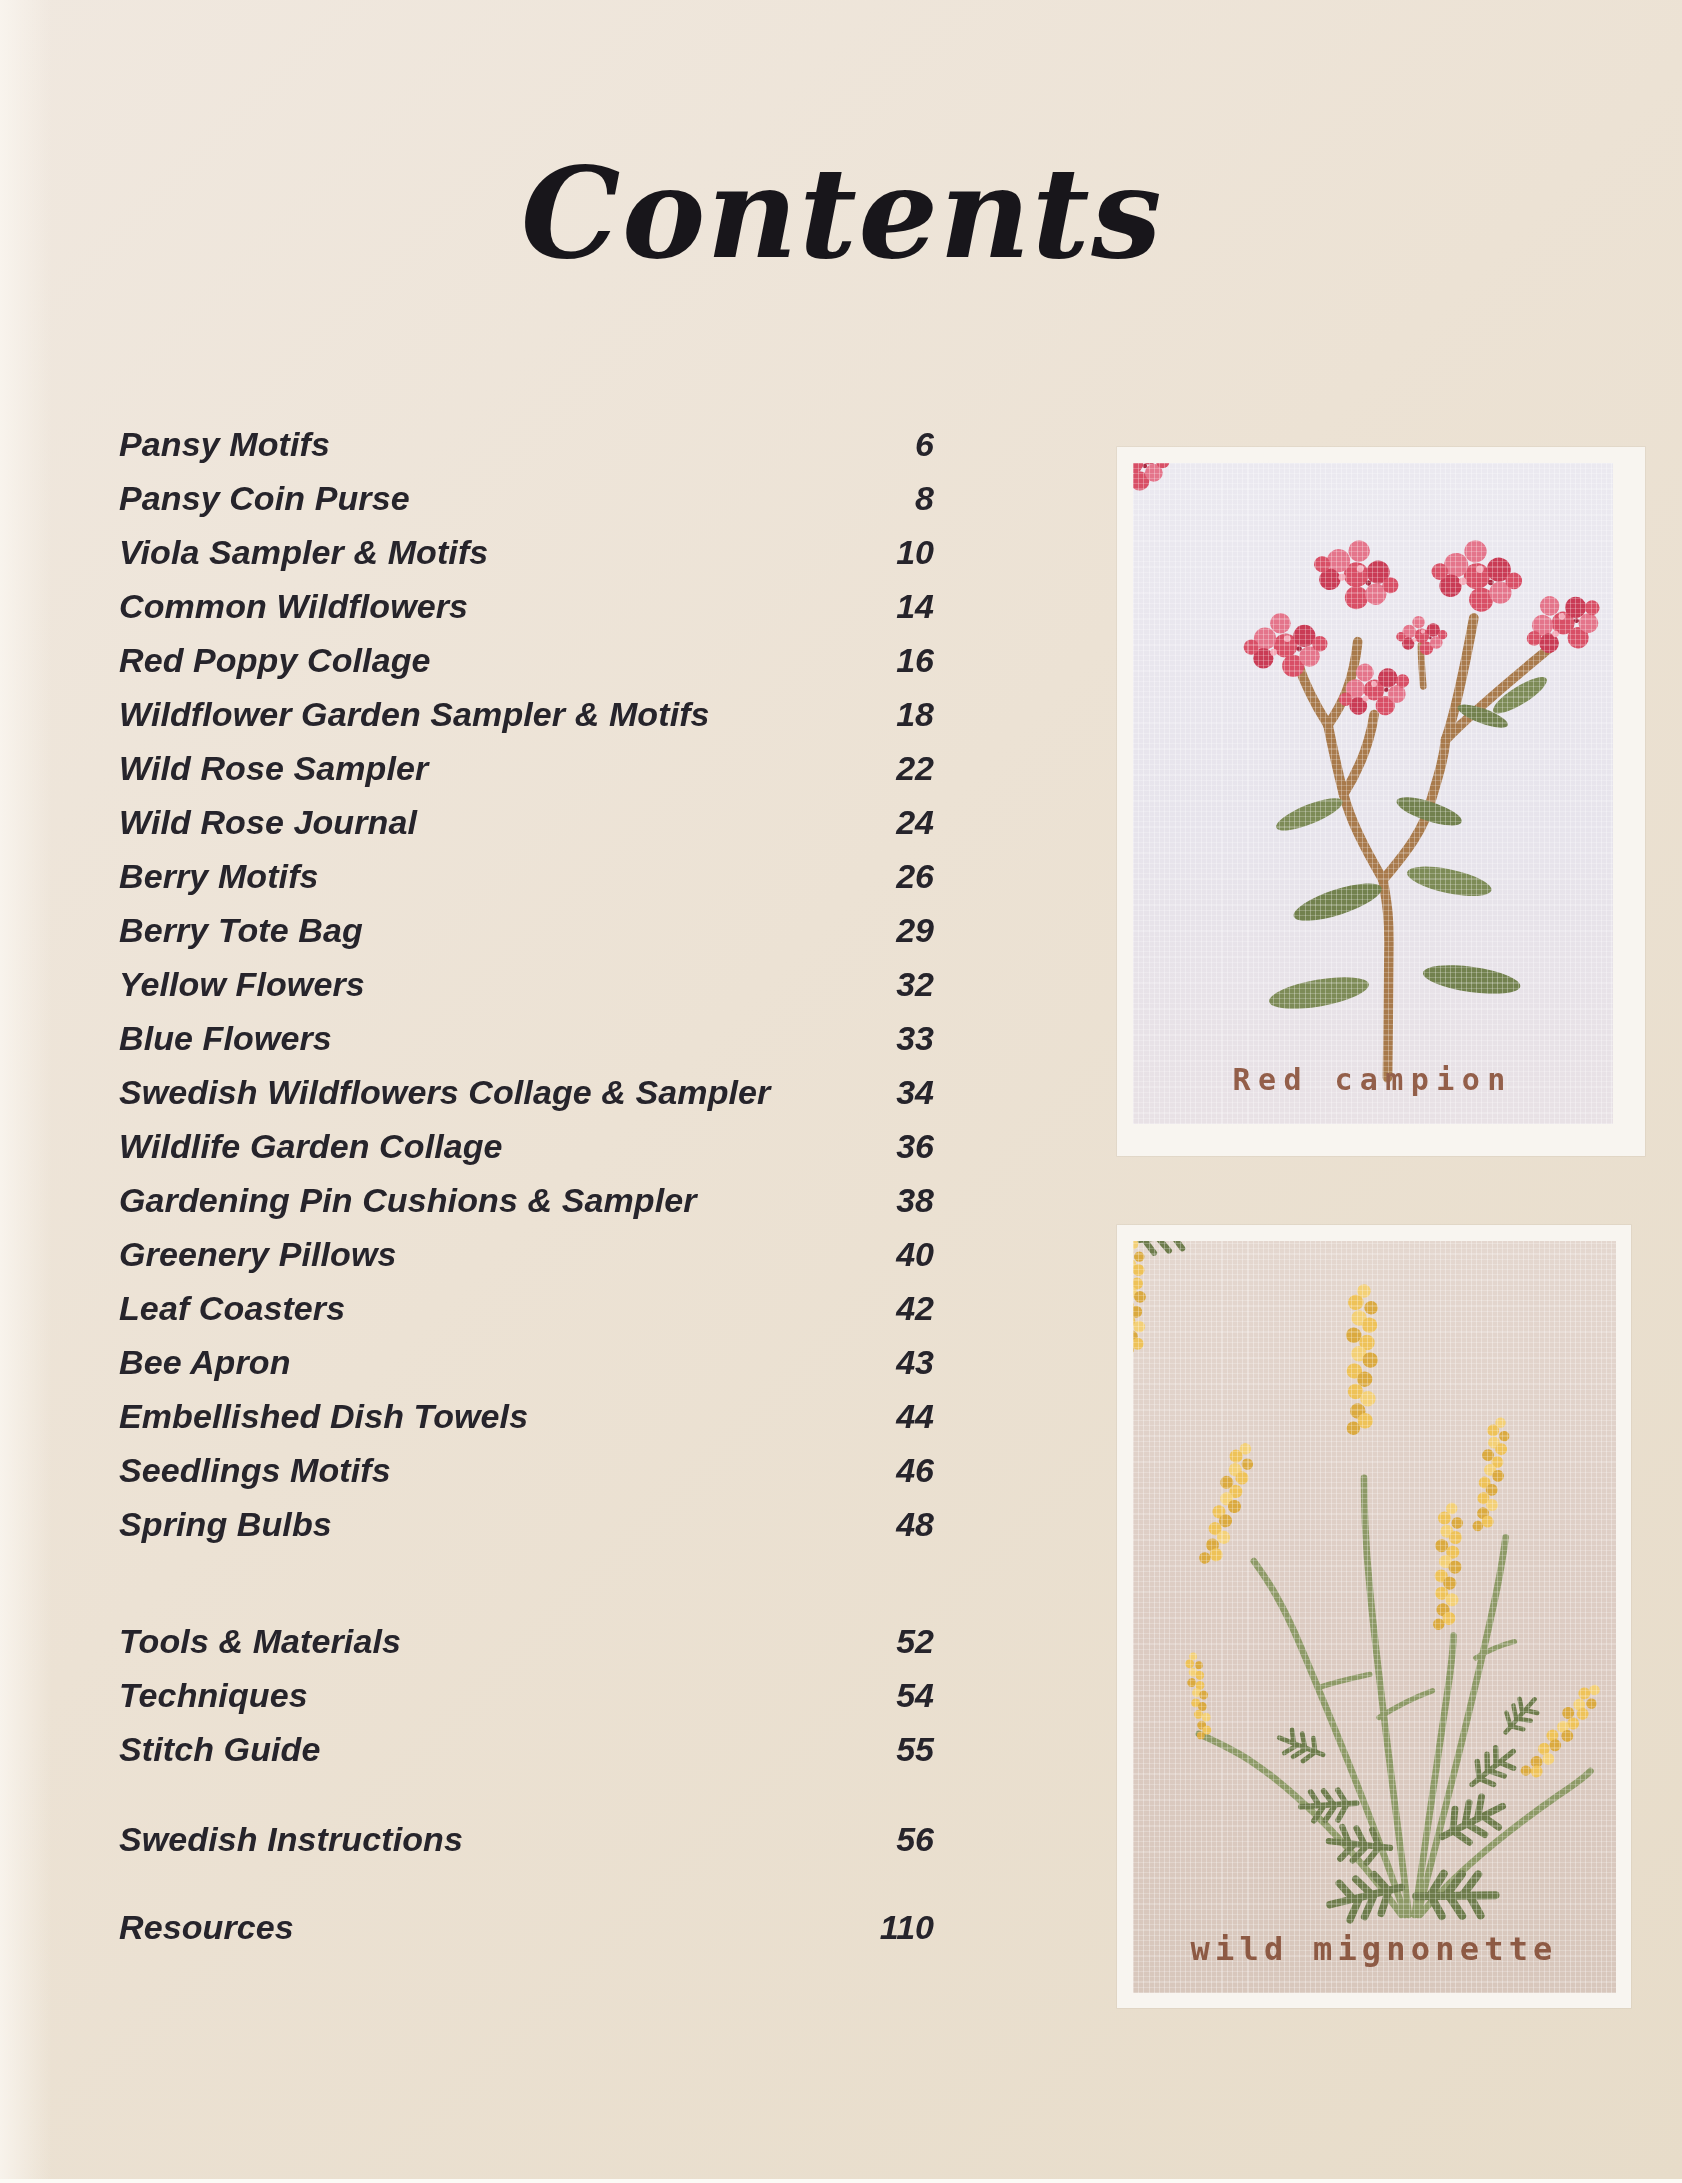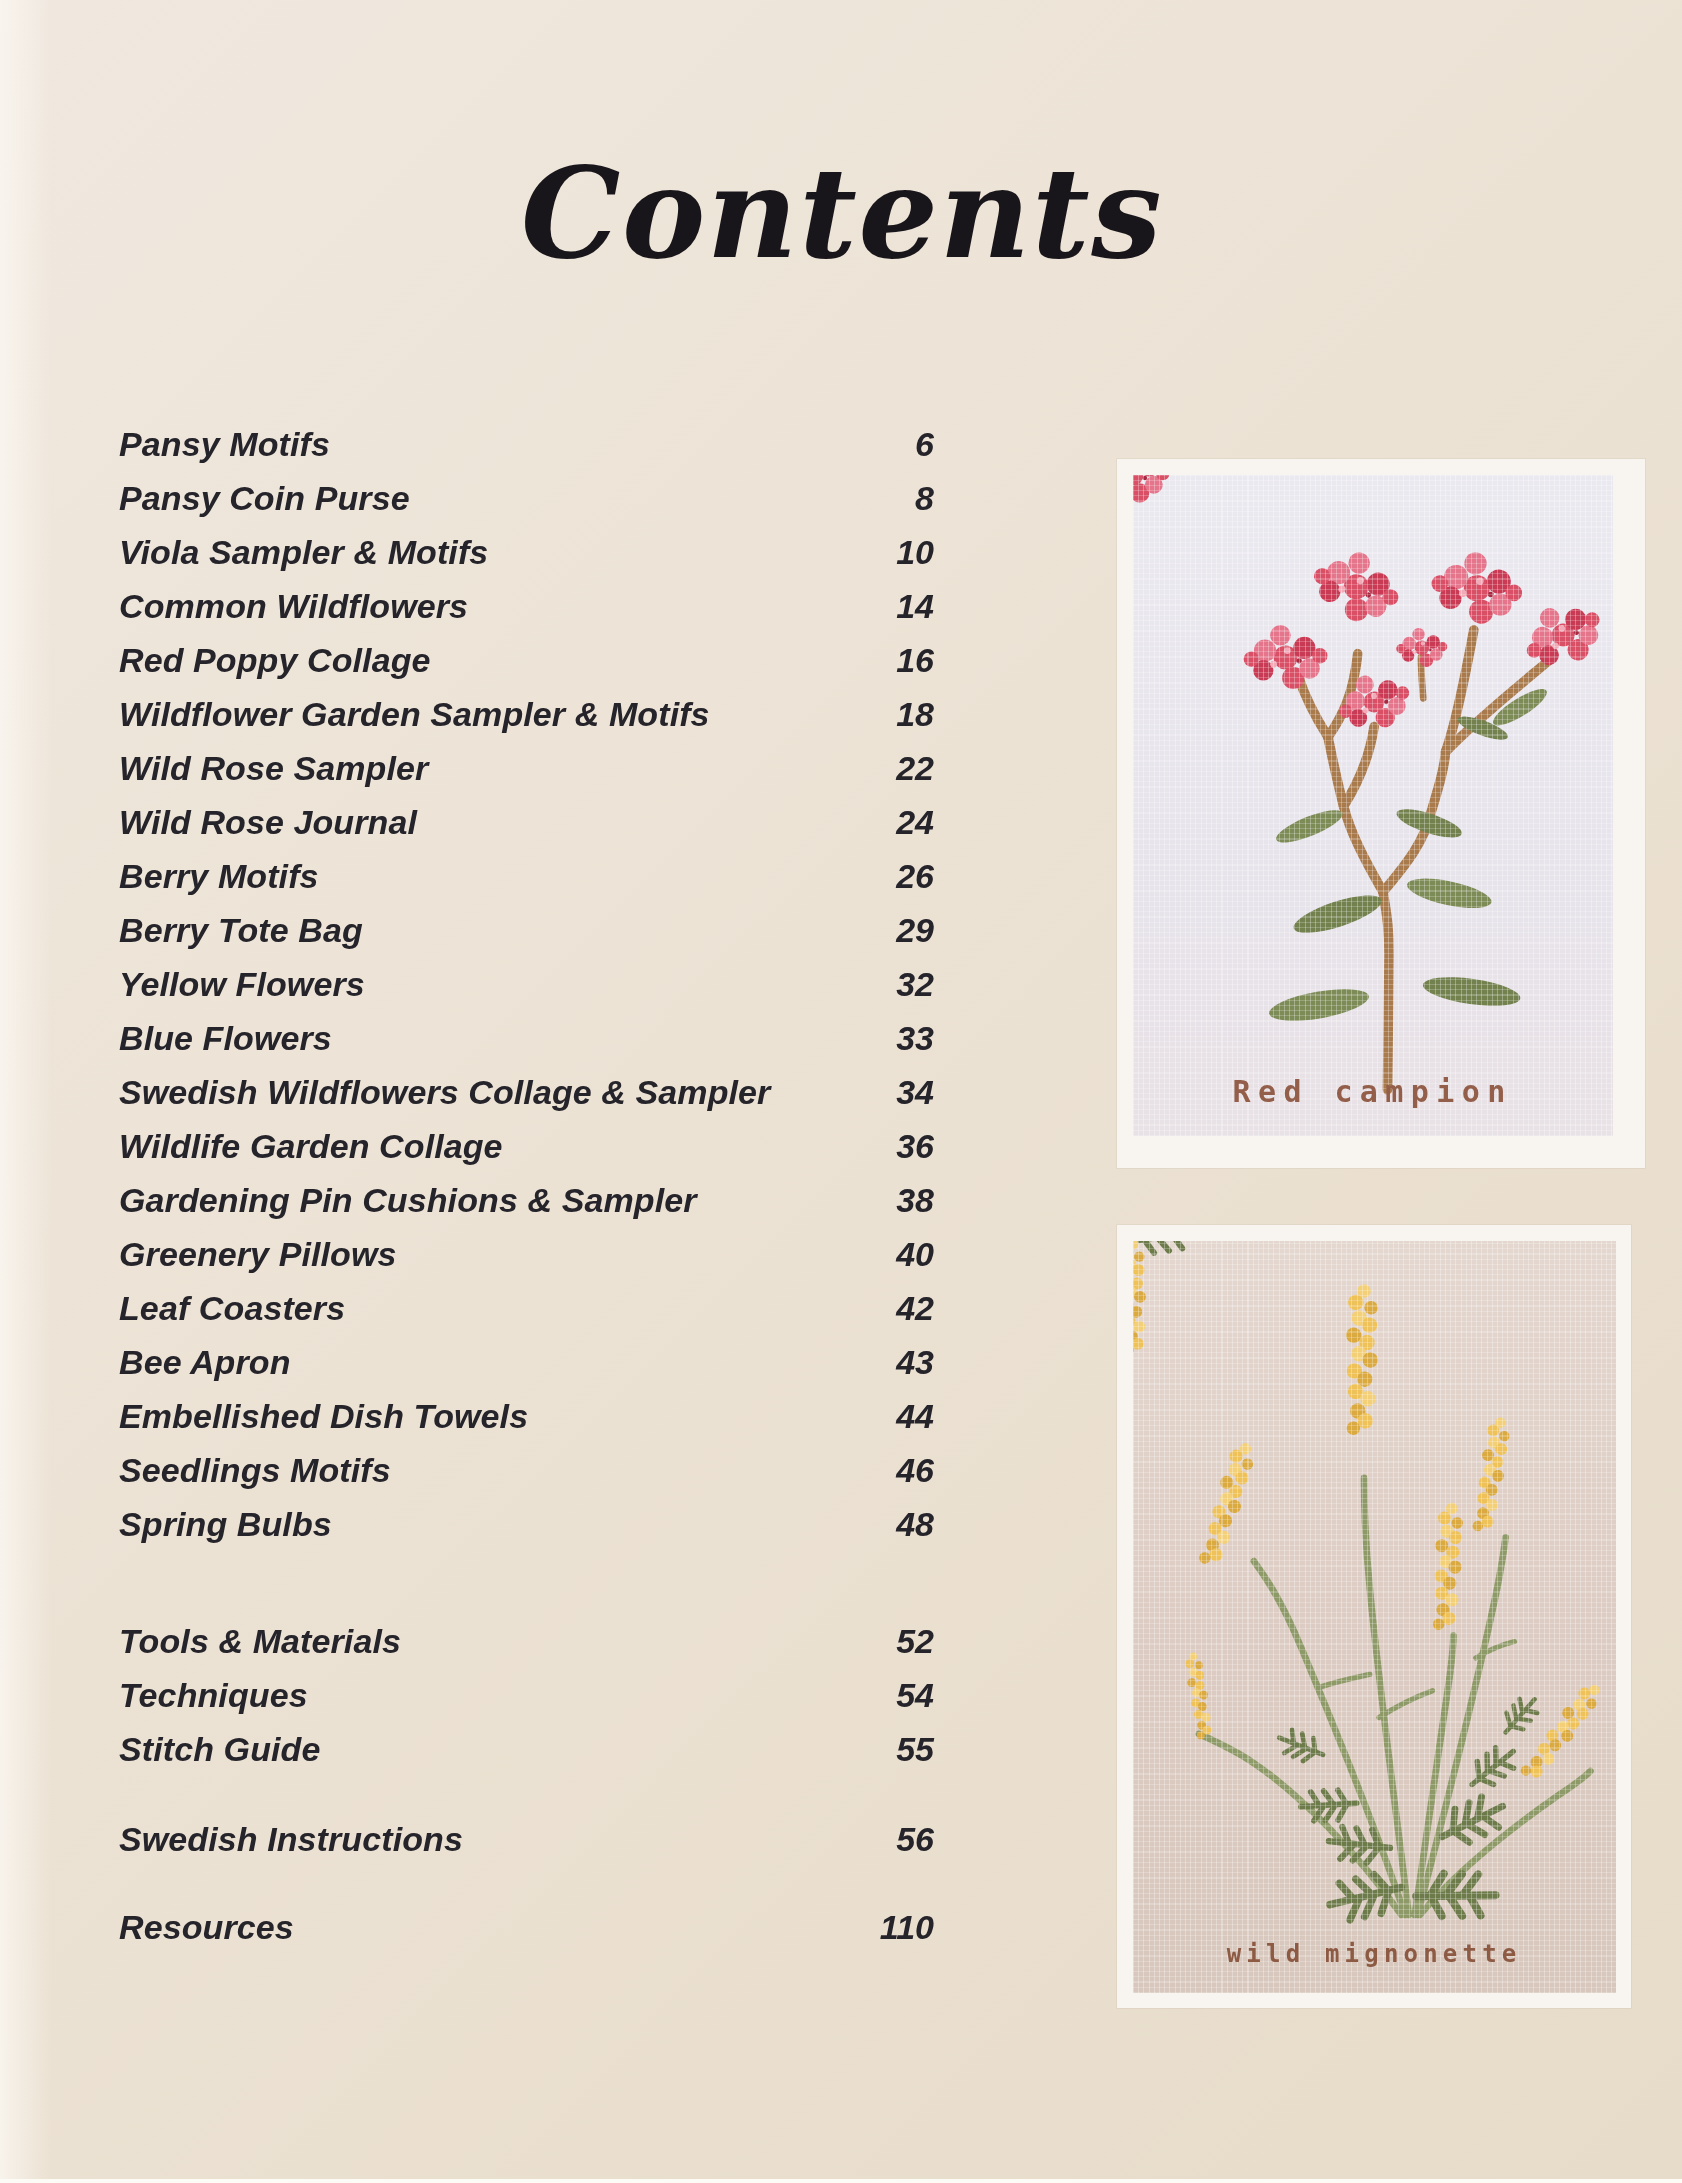--- a/index.html
+++ b/index.html
@@ -21,39 +21,39 @@
   
   .toc{position:absolute;left:119px;top:425px;width:815px;}
   .toc-row{height:54px;display:flex;justify-content:space-between;align-items:flex-start;font-style:italic;}
   .toc-label{font-size:34px;font-weight:600;color:#26242b;letter-spacing:0.1px;}
   .toc-page{font-size:34px;font-weight:600;color:#26242b;}
   .toc-group:nth-child(2){margin-top:63px;}
   .toc-group:nth-child(3){margin-top:36px;}
   .toc-group:nth-child(4){margin-top:34px;}
   
   .frame{position:absolute;background:#f8f5f0;margin:0;box-shadow:0 0 0 0.7px rgba(190,180,165,.25);}
-  .frame-red-campion{left:1117px;top:459px;width:512px;height:693px;padding:8px;}
+  .frame-red-campion{left:1117px;top:447px;width:512px;height:693px;padding:8px;}
   .frame-wild-mignonette{left:1117px;top:1225px;width:514px;height:783px;}
   .photo{position:absolute;left:15.6px;top:15.6px;overflow:hidden;}
   .photo-red-campion{width:480px;height:661px;
     background:linear-gradient(180deg,#ebe9f0 0%,#e7e4ec 55%,#e8e1e5 100%);}
   .photo-wild-mignonette{width:483px;height:752px;
     background:linear-gradient(180deg,#e4d7cf 0%,#dccbc2 55%,#d8c7bc 100%);}
   .weave{position:absolute;inset:0;pointer-events:none;
     background:
       repeating-linear-gradient(90deg, rgba(255,255,255,.30) 0 1.1px, rgba(255,255,255,0) 1.1px 5.2px),
       repeating-linear-gradient(0deg, rgba(255,255,255,.22) 0 1.1px, rgba(255,255,255,0) 1.1px 5.2px);
   }
   .photo svg{position:absolute;left:0;top:0;}
   .stitch-caption{
     position:absolute;left:0;bottom:27px;width:100%;text-align:center;
     font-family:"DejaVu Sans Mono", monospace;
     font-size:30px;font-weight:600;color:#935f4a;letter-spacing:7.4px;white-space:nowrap;
   }
-  .photo-wild-mignonette .stitch-caption{font-size:24px;letter-spacing:5.2px;bottom:25px;color:#8d5a44;}
+  .photo-wild-mignonette .stitch-caption{font-size:32px;letter-spacing:5.2px;bottom:25px;color:#8d5a44;}
   
   .scan-edge-bottom{position:absolute;left:0;bottom:0;width:100%;height:4.5px;background:#fcfbf6;}
 </style>
 </head>
 <body>
 
 <div class="page">
 
   <h1 class="page-title">Contents</h1>
 

